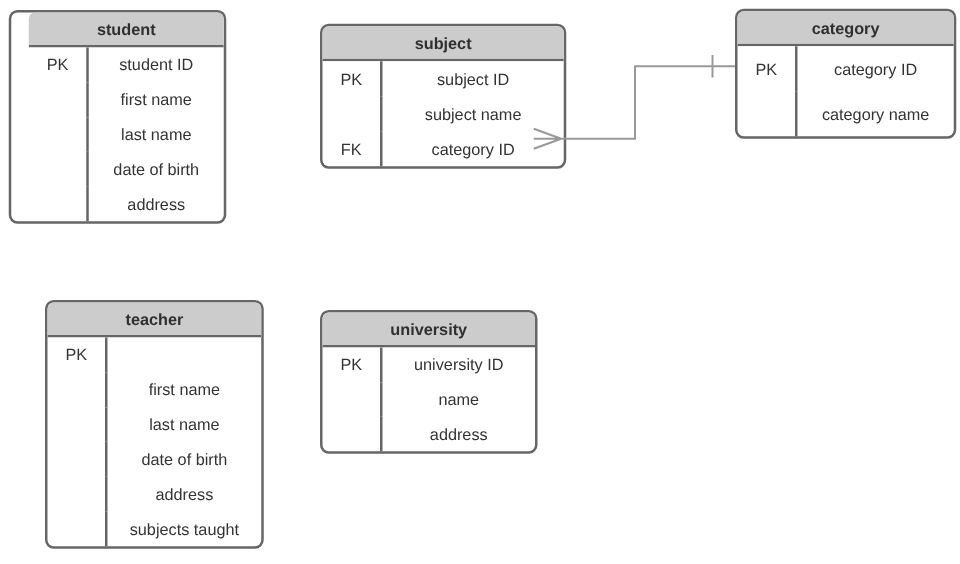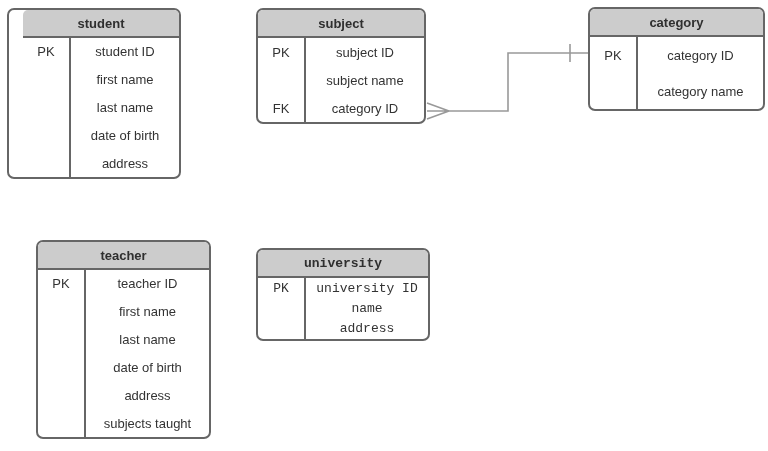--- a/index.html
+++ b/index.html
@@ -94,21 +94,21 @@
         <div class="key-cell"></div>
         <div class="attr-cell">date of birth</div>
       </div>
       <div class="row">
         <div class="key-cell"></div>
         <div class="attr-cell">address</div>
       </div>
     </div>
   </div>
 
-  <div class="entity" style="left:256px; top:8px; width:170px; height:116px;">
+  <div class="entity" style="left:256px; top:19px; width:197px; height:116px;">
     <div class="entity-header">subject</div>
     <div class="entity-body">
       <div class="row">
         <div class="key-cell">PK</div>
         <div class="attr-cell">subject ID</div>
       </div>
       <div class="row">
         <div class="key-cell"></div>
         <div class="attr-cell">subject name</div>
       </div>
@@ -131,21 +131,20 @@
         <div class="attr-cell">category name</div>
       </div>
     </div>
   </div>
 
   <div class="entity" style="left:7px; top:240px; width:175px; height:199px;margin-left:29px;">
     <div class="entity-header">teacher</div>
     <div class="entity-body">
       <div class="row">
         <div class="key-cell">PK</div>
-        <div class="attr-cell">teacher ID</div>
       </div>
       <div class="row">
         <div class="key-cell"></div>
         <div class="attr-cell">first name</div>
       </div>
       <div class="row">
         <div class="key-cell"></div>
         <div class="attr-cell">last name</div>
       </div>
       <div class="row">
@@ -156,21 +155,21 @@
         <div class="key-cell"></div>
         <div class="attr-cell">address</div>
       </div>
       <div class="row">
         <div class="key-cell"></div>
         <div class="attr-cell">subjects taught</div>
       </div>
     </div>
   </div>
 
-  <div class="entity" style="left:256px; top:248px; width:174px; height:93px;font-family:Liberation Mono, monospace;">
+  <div class="entity" style="left:256px; top:248px; width:174px; height:115px;">
     <div class="entity-header">university</div>
     <div class="entity-body">
       <div class="row">
         <div class="key-cell">PK</div>
         <div class="attr-cell">university ID</div>
       </div>
       <div class="row">
         <div class="key-cell"></div>
         <div class="attr-cell">name</div>
       </div>

